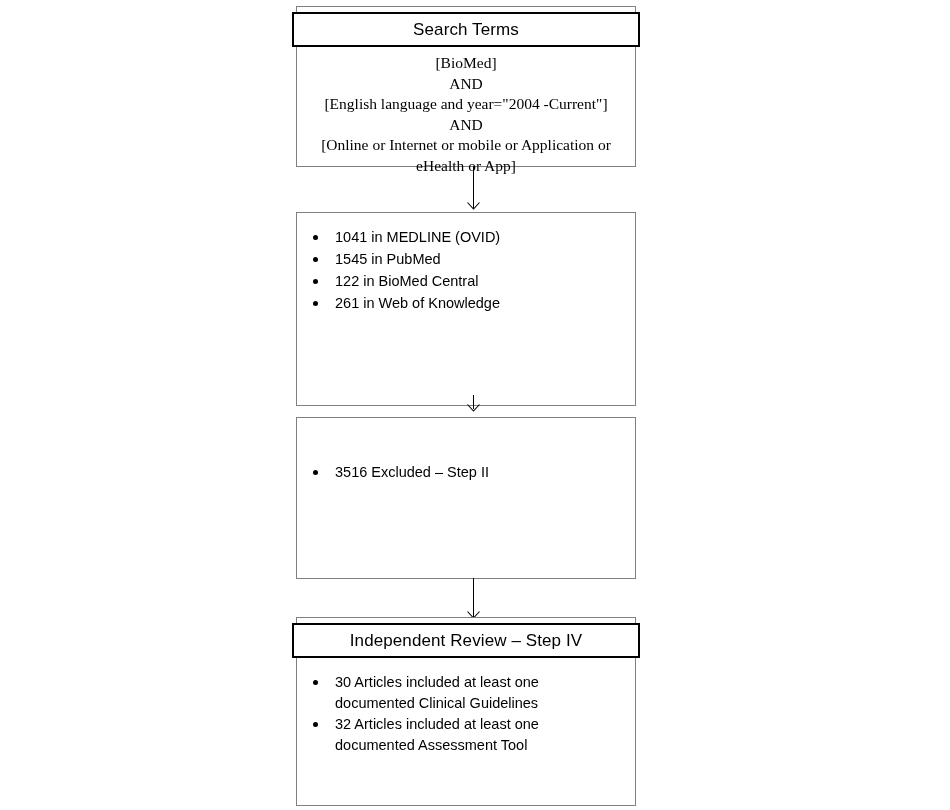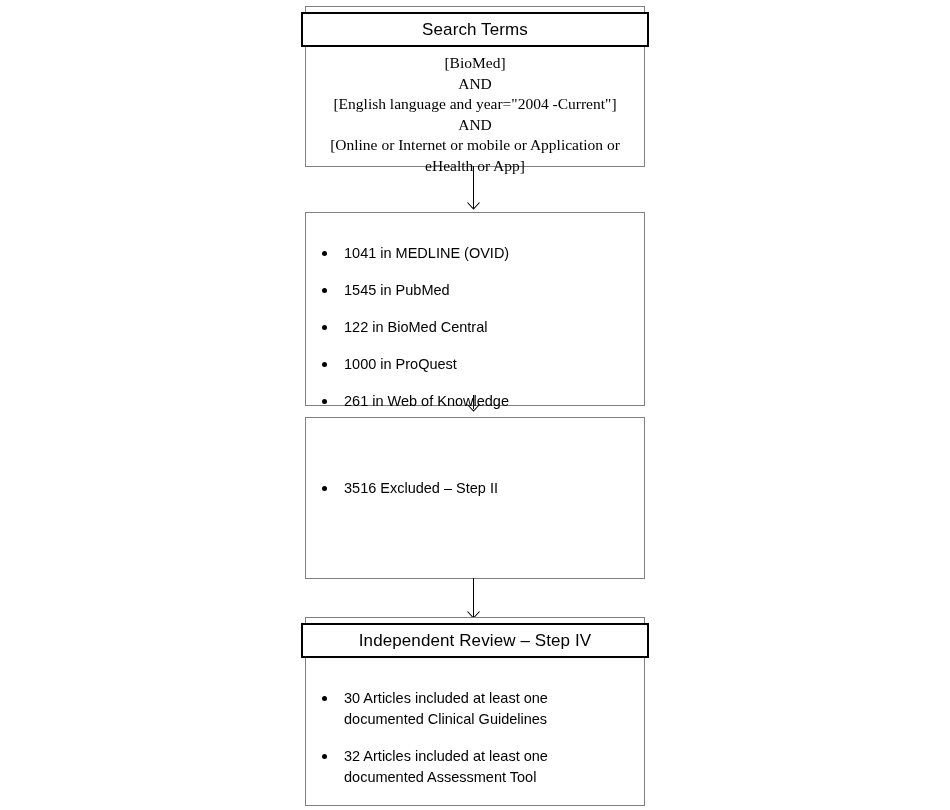--- a/index.html
+++ b/index.html
@@ -21,21 +21,21 @@
     position: absolute;
     left: 0;
     top: 0;
     width: 950px;
     height: 810px;
   }
 
   
   .node {
     position: absolute;
-    left: 305px;
+    left: 296px;
     width: 338px;              
     border: 1px solid #808080;
     background: #ffffff;
     box-sizing: content-box;
   }
   .node-header {
     position: relative;
     left: -5px;                
     width: 344px;
     margin-top: 5px;
@@ -69,21 +69,21 @@
   
   ul.bullets {
     margin: 0;
     padding: 0;
     list-style: none;
     font-size: 14.5px;
   }
   ul.bullets > li {
     position: relative;
     padding-left: 30px;
-    margin: 16px 0 0 0;
+    margin: 0 0 0 0;
     line-height: 21px;
   }
   ul.bullets > li::before {
     content: "";
     position: absolute;
     left: 8px;
     top: 8px;
     width: 5px;
     height: 5px;
     background: #000000;
@@ -127,21 +127,20 @@
         <path d="M0.5 0.5 L6.5 7 L12.5 0.5" fill="none" stroke="#000" stroke-width="1.1"></path>
       </svg>
   </div>
 
   <div class="node" style="top:212px; height:192px;">
     <div class="node-body" style="padding:14px 8px 0 8px;">
       <ul class="bullets">
         <li style="margin-bottom:1px;"><span>1041 in MEDLINE (OVID)</span></li>
         <li style="margin-bottom:1px;"><span>1545 in PubMed</span></li>
         <li style="margin-bottom:1px;"><span>122 in BioMed Central</span></li>
-        <li style="margin-bottom:1px;"><span>1000 in ProQuest</span></li>
         <li style="margin-bottom:1px;"><span>261 in Web of Knowledge</span></li>
       </ul>
     </div>
   </div>
 
   <div class="connector" style="top:395px; height:14px;"></div>
   <div class="arrowhead" style="top:404px;">
     <svg width="13" height="8" viewBox="0 0 13 8">
         <path d="M0.5 0.5 L6.5 7 L12.5 0.5" fill="none" stroke="#000" stroke-width="1.1"></path>
       </svg>

